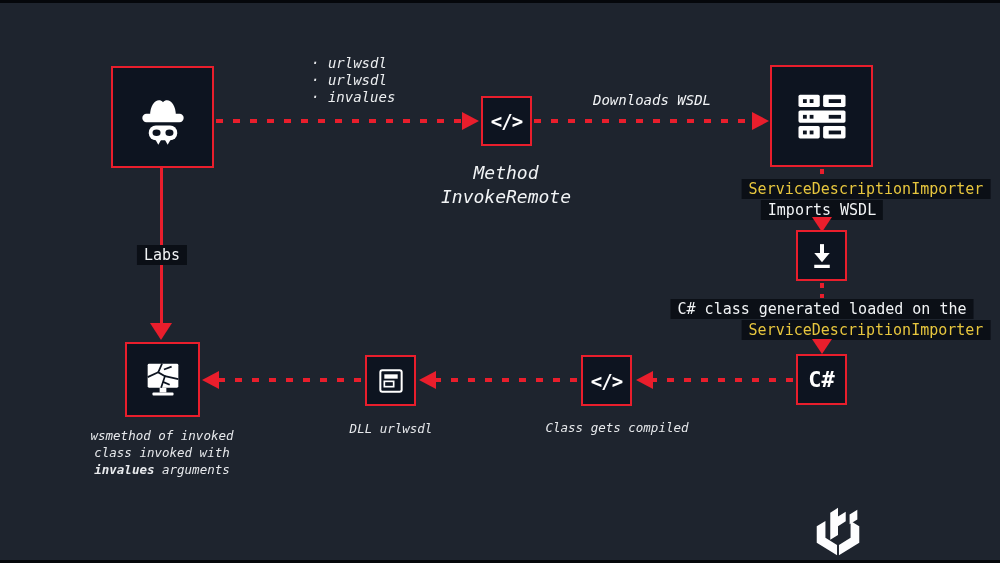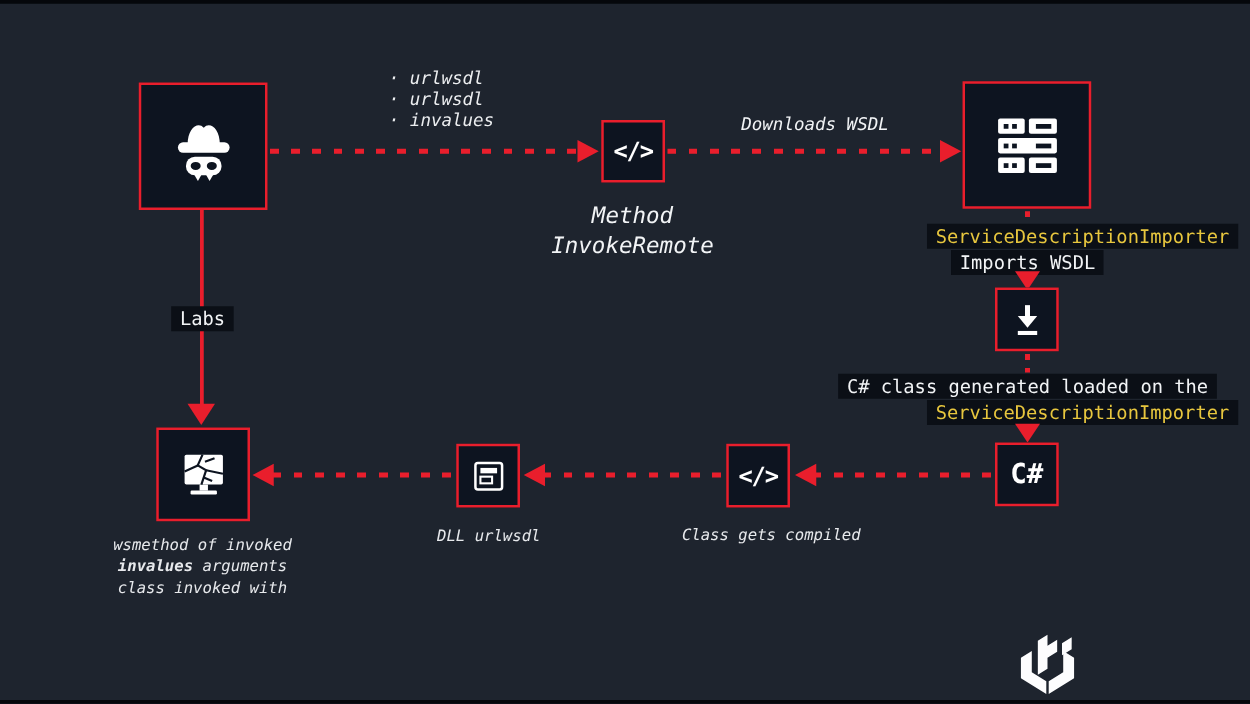--- a/index.html
+++ b/index.html
@@ -164,22 +164,22 @@
         <path d="M23,7 L19,16 L26,20 L22,32"></path>
         <path d="M19,16 L8,21"></path>
         <path d="M26,20 L40,23"></path>
         <path d="M25,13 L33,10"></path>
         <path d="M24,26 L31,29"></path>
       </g>
     </svg>
   </div>
   <div class="plainlabel caption" style="left:162px;top:424px;">
     <div>wsmethod of invoked</div>
+    <div>class invoked with</div>
     <div><b>invalues</b> <span>arguments</span></div>
-    <div>class invoked with</div>
   </div>
 
   <div class="logo" style="left:778px;top:500px;flex-direction:column;">
     <svg width="58" height="58" viewBox="0 0 60 60">
       <g fill="#fdfdfe">
         <path d="M8,24 L17,18.5 L17,36 L29,43.5 L29,54 L8,41 Z"></path>
         <path d="M52,24 L43,18.5 L43,36 L31,43.5 L31,54 L52,41 Z"></path>
         <path d="M22,10 L30,5 L30,14 L38,9 L38,19 L30,24 L30,33 L22,38 Z"></path>
         <path d="M42,12 L50,7 L50,17 L42,22 Z"></path>
       </g>

